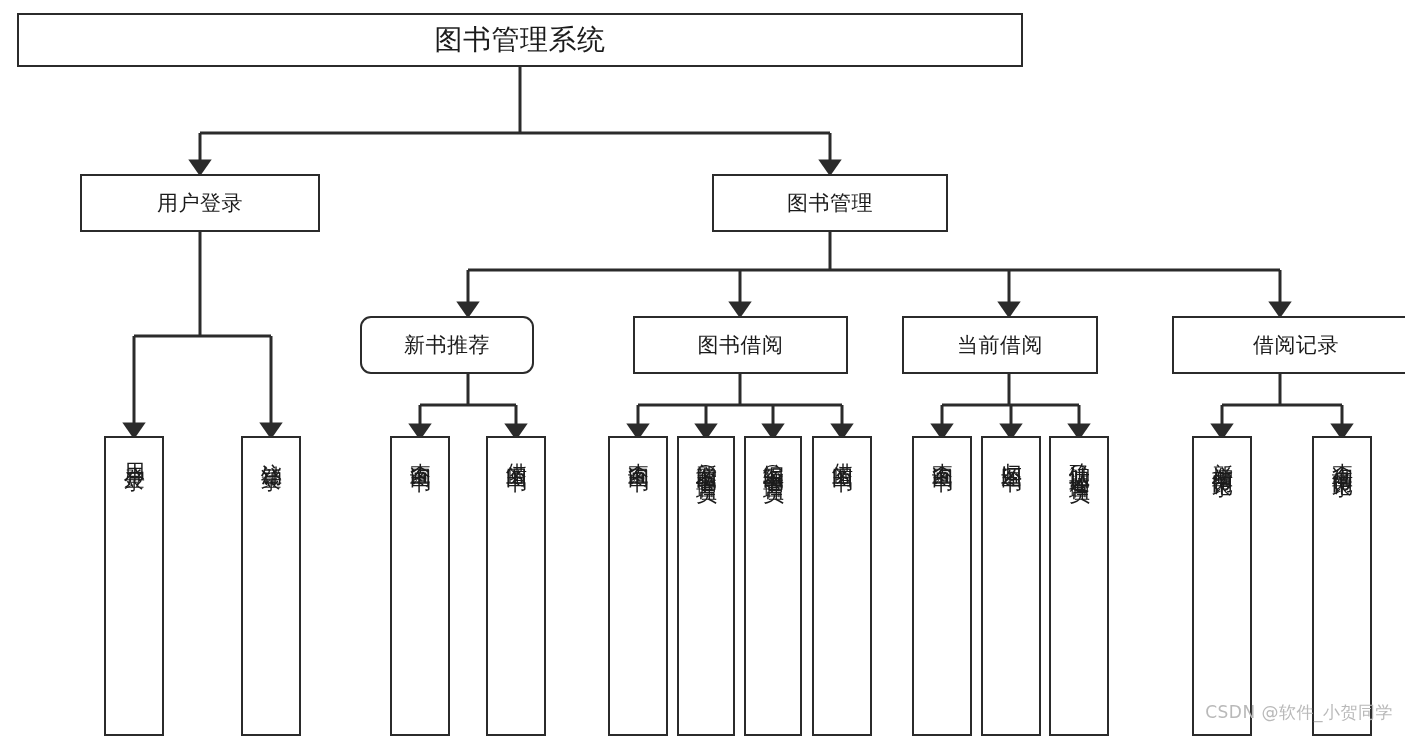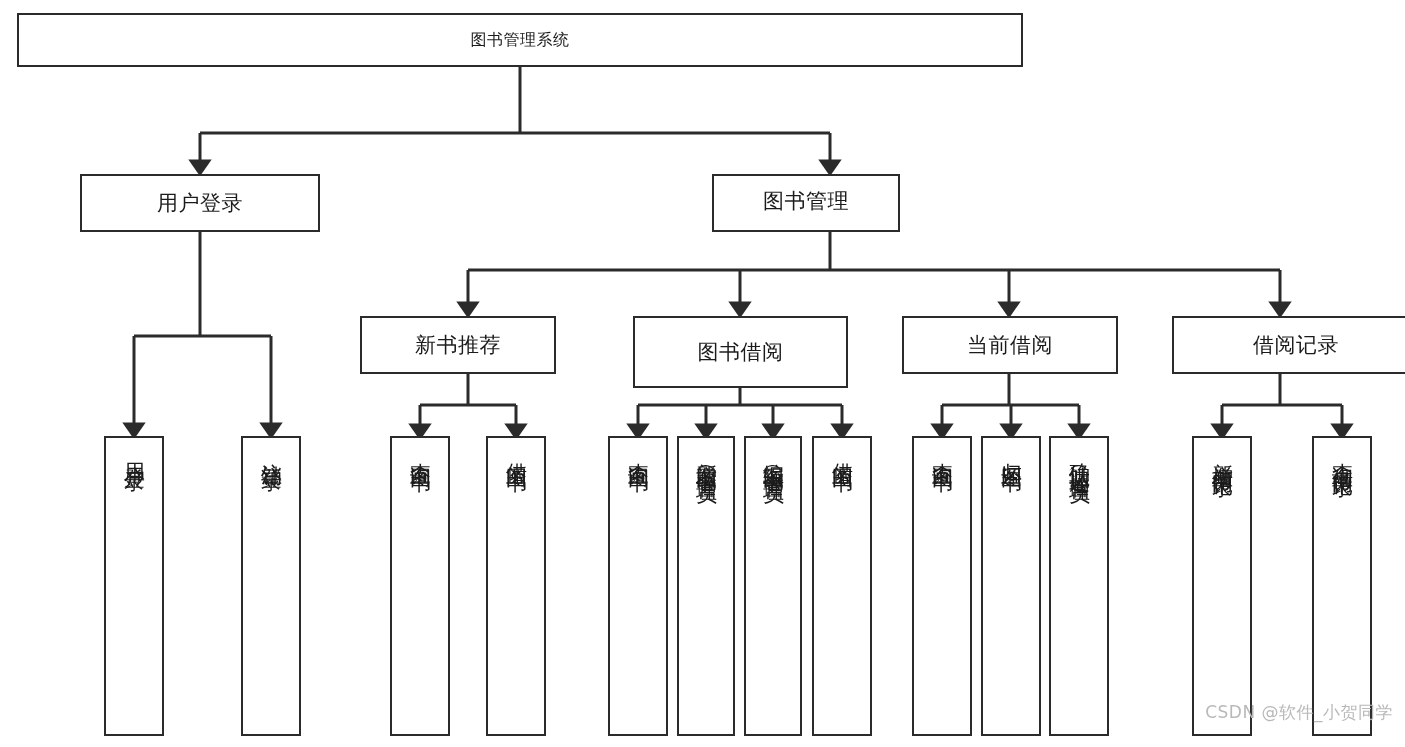--- a/index.html
+++ b/index.html
@@ -35,21 +35,21 @@
     display: block;
     white-space: pre;
     color: #1b1b1b;
   }
   .node.horizontal .node-label {
     writing-mode: horizontal-tb;
     font-size: 21px;
     letter-spacing: 0.5px;
   }
   .node.root .node-label {
-    font-size: 16px;
+    font-size: 28px;
   }
   
   .node.vertical {
     align-items: flex-start;
     justify-content: center;
     padding-top: 8px;
   }
   .node.vertical .node-label {
     writing-mode: vertical-rl;
     text-orientation: upright;
@@ -135,31 +135,31 @@
     </g>
   </svg>
 
   <div class="node horizontal root" style="left:17px; top:13px; width:1006px; height:54px;">
     <span class="node-label">图书管理系统</span>
   </div>
 
   <div class="node horizontal" style="left:80px; top:174px; width:240px; height:58px;">
     <span class="node-label">用户登录</span>
   </div>
-  <div class="node horizontal" style="left:712px; top:174px; width:188px; height:58px;font-family:Liberation Mono, monospace;">
+  <div class="node horizontal" style="left:712px; top:174px; width:236px; height:58px;">
     <span class="node-label">图书管理</span>
   </div>
 
-  <div class="node horizontal" style="left:360px; top:316px; width:196px; height:58px;">
+  <div class="node horizontal" style="left:360px; top:316px; width:174px; height:58px;border-radius:11px;">
     <span class="node-label">新书推荐</span>
   </div>
-  <div class="node horizontal" style="left:633px; top:316px; width:215px; height:72px;">
+  <div class="node horizontal" style="left:633px; top:316px; width:215px; height:58px;">
     <span class="node-label">图书借阅</span>
   </div>
-  <div class="node horizontal" style="left:902px; top:316px; width:216px; height:58px;">
+  <div class="node horizontal" style="left:902px; top:316px; width:196px; height:58px;">
     <span class="node-label">当前借阅</span>
   </div>
   <div class="node horizontal" style="left:1172px; top:316px; width:248px; height:58px;">
     <span class="node-label">借阅记录</span>
   </div>
 
   <div class="node vertical" style="left:104px; top:436px; width:60px; height:300px;">
     <span class="node-label">用户登录</span>
   </div>
   <div class="node vertical" style="left:241px; top:436px; width:60px; height:300px;">

